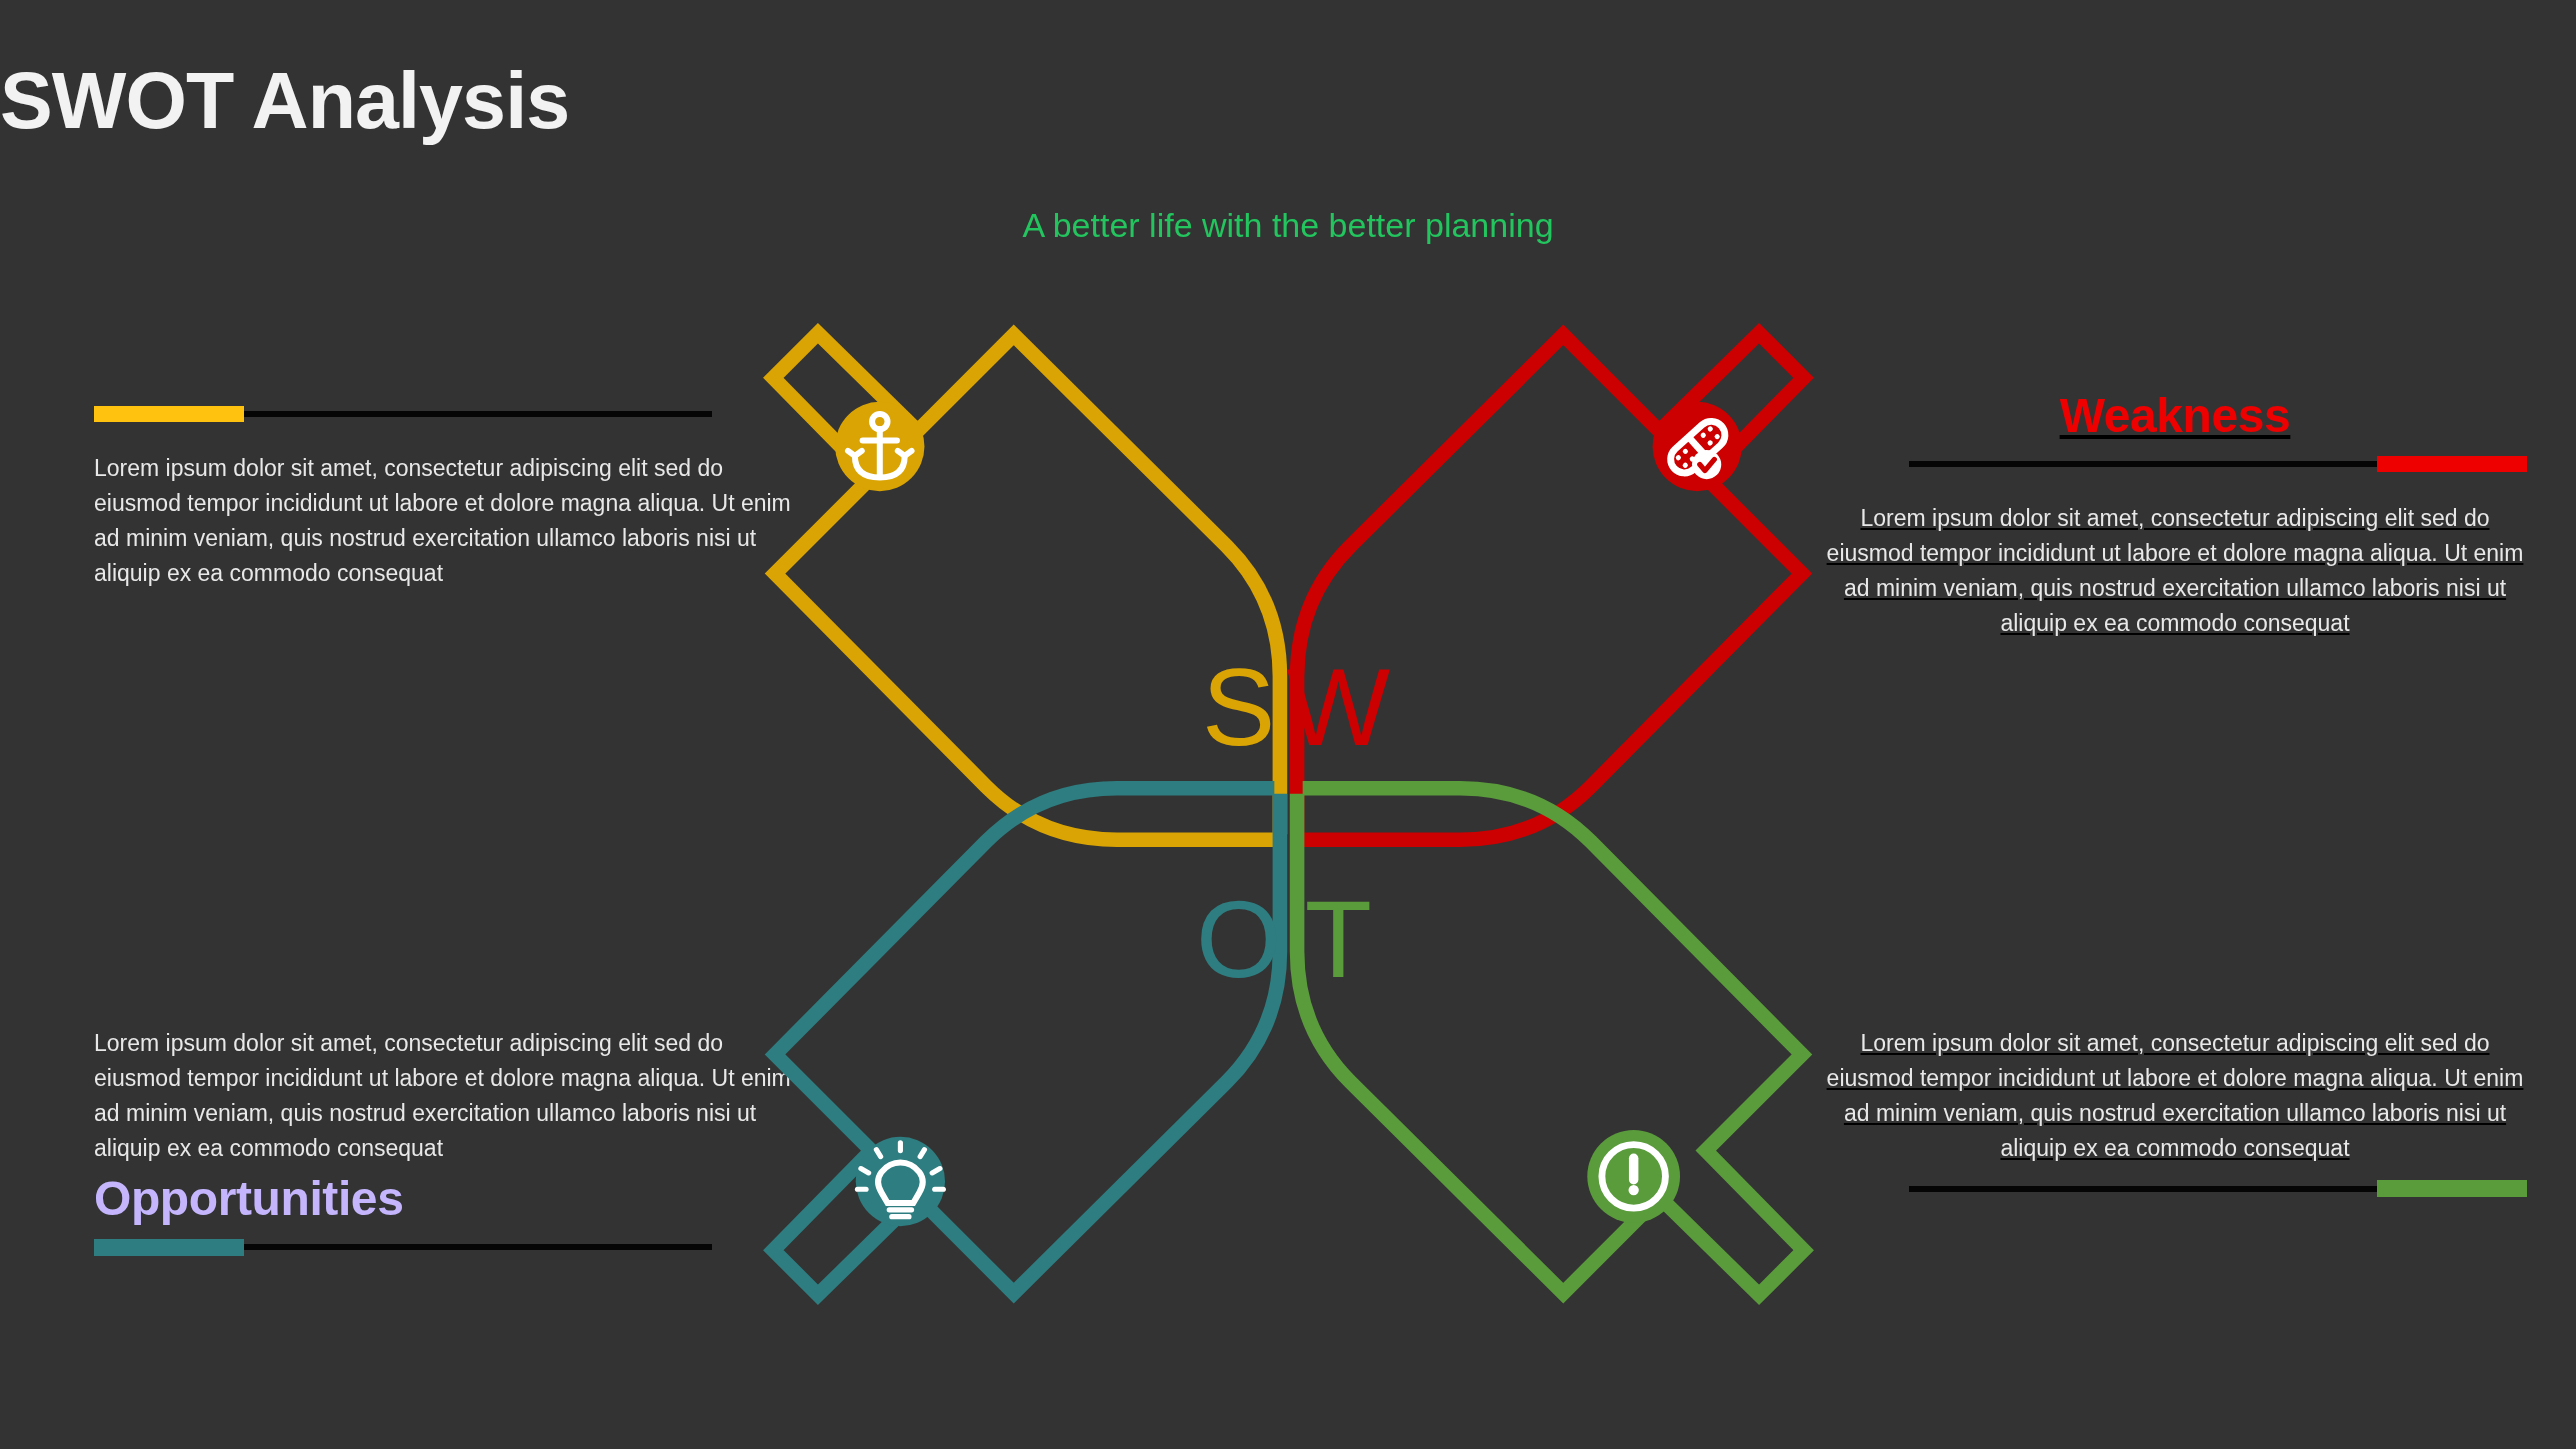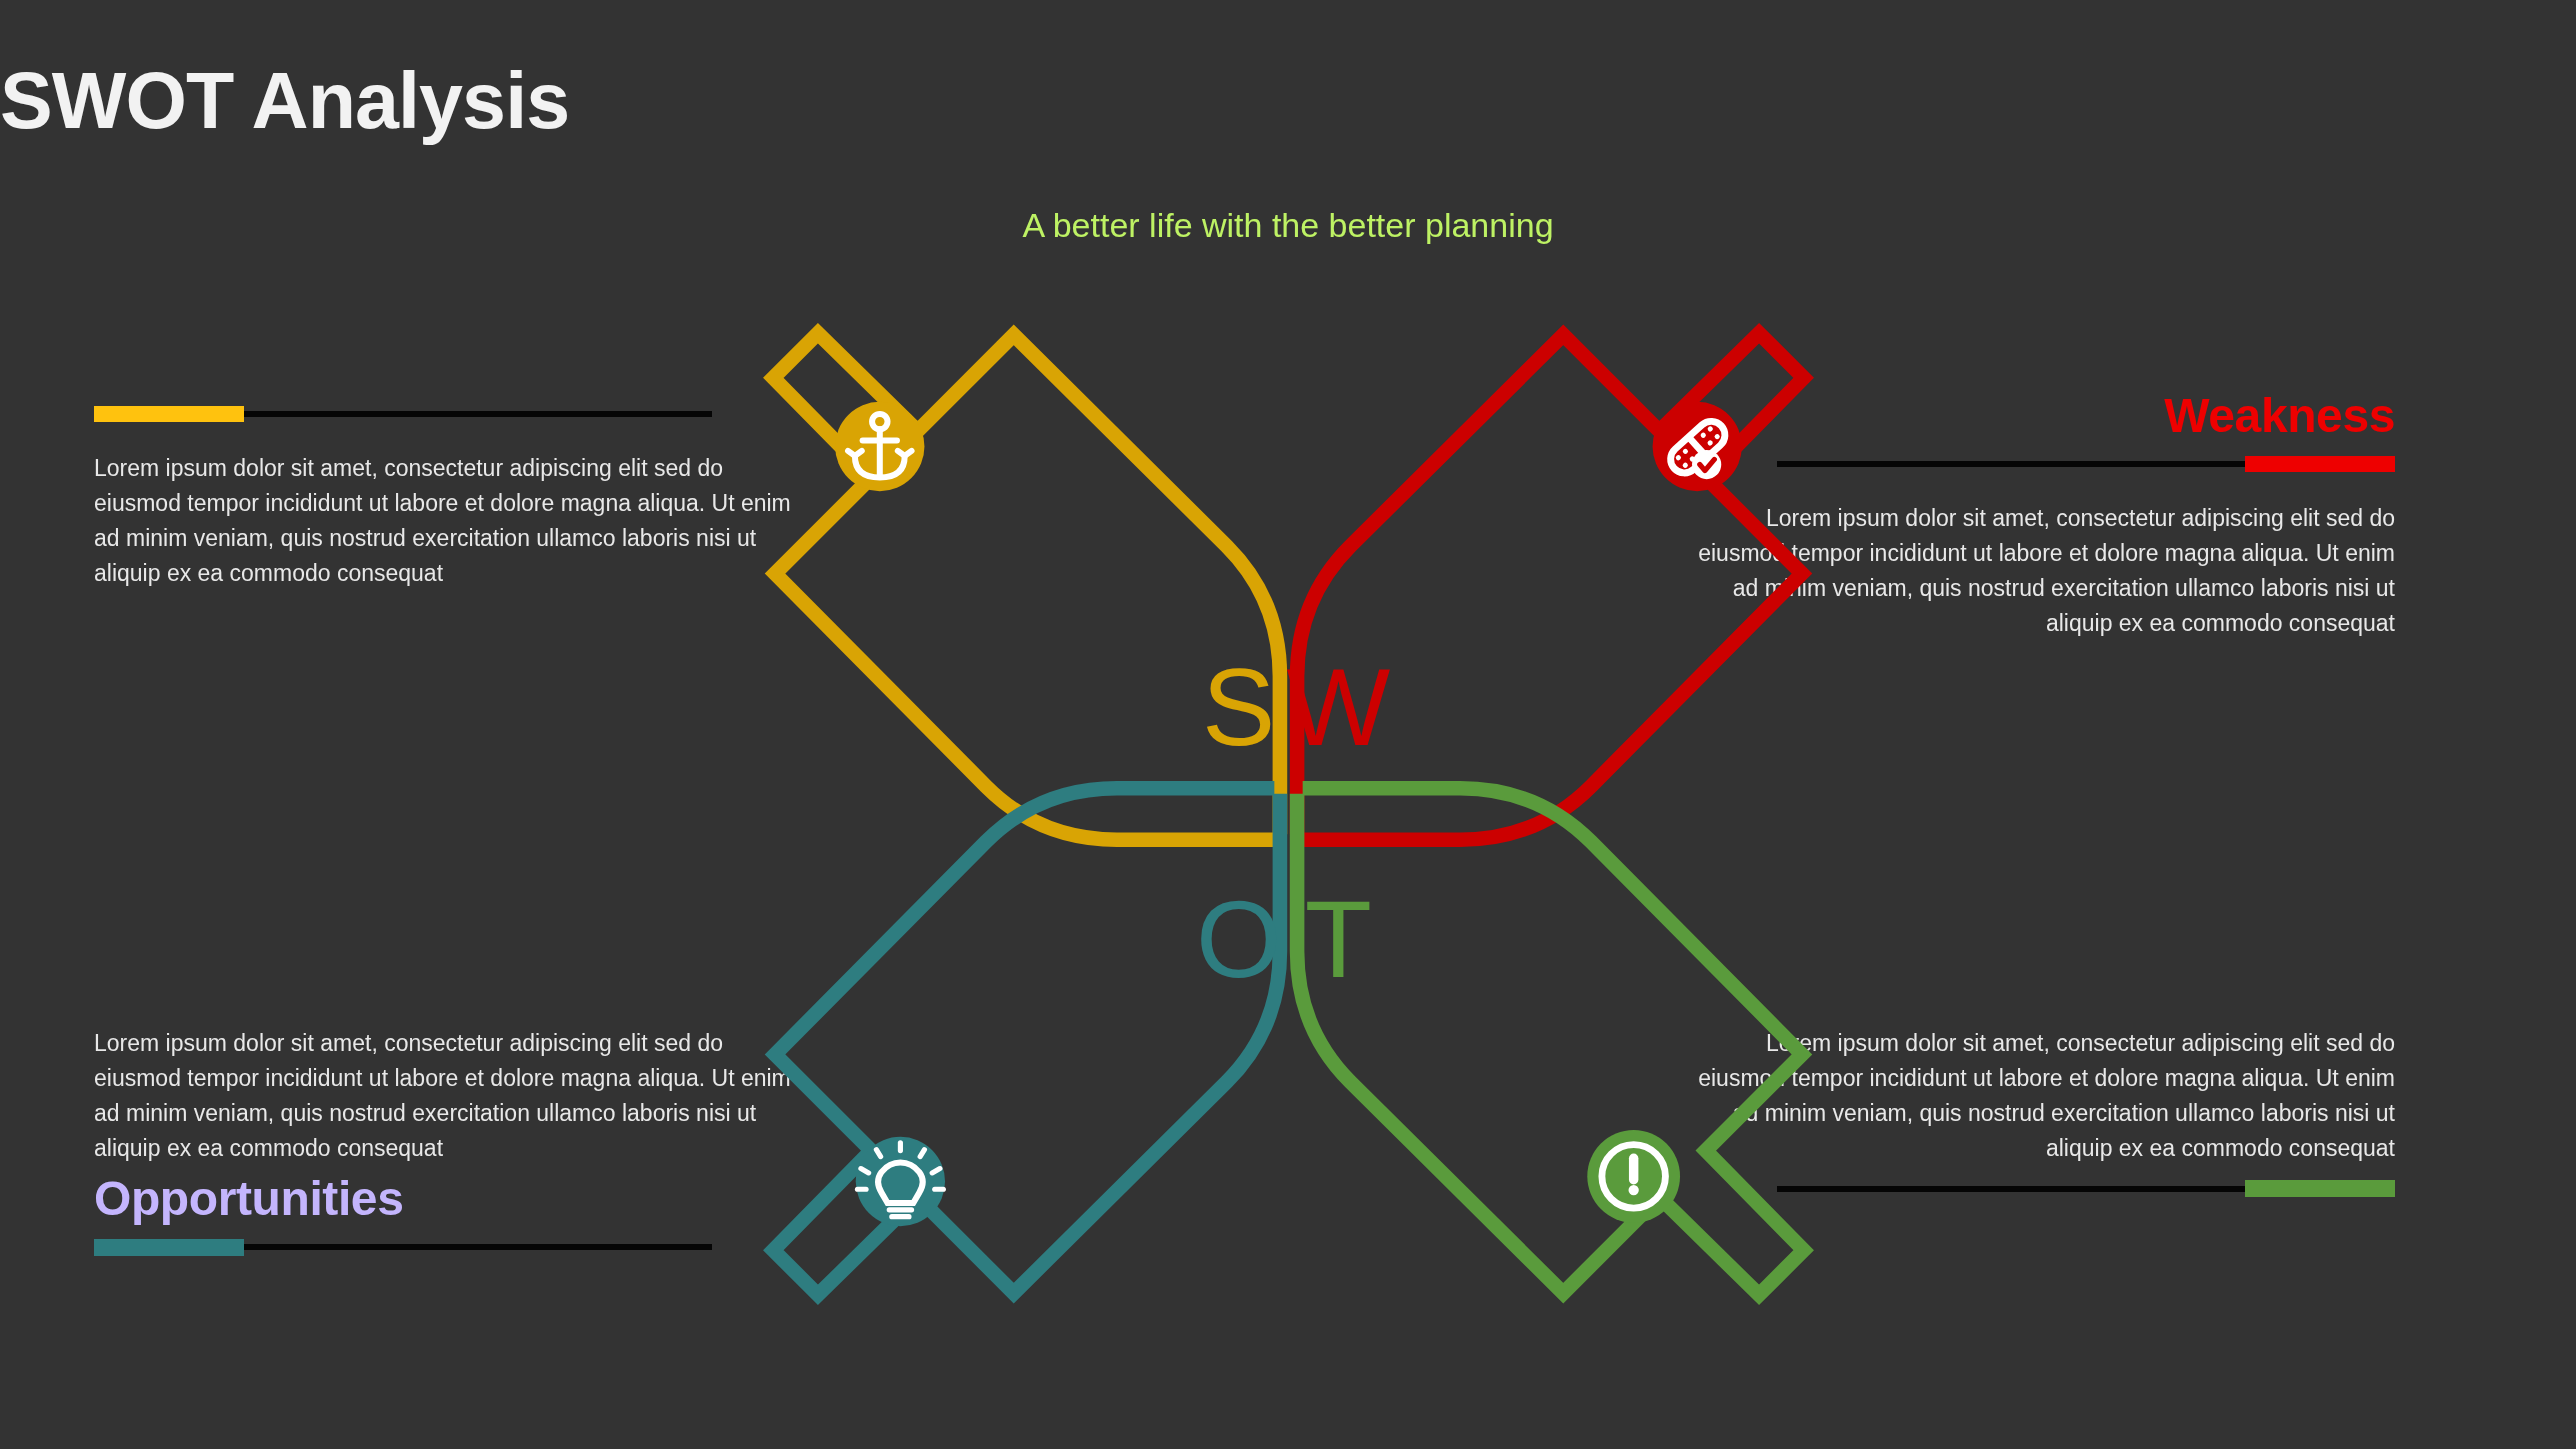--- a/index.html
+++ b/index.html
@@ -31,31 +31,31 @@
     letter-spacing: -0.9px;
     line-height: 1.05;
   }
   .subtitle {
     position: absolute;
     left: 0;
     top: 206px;
     width: 2576px;
     text-align: center;
     font-size: 34px;
-    color: #bef264;
+    color: #22c55e;
     font-weight: normal;
   }
 
   
   .quad {
     position: absolute;
     width: 704px;
   }
   .quad-left  { left: 94px;  text-align: left; }
-  .quad-right { left: 1691px; text-align: right; }
+  .quad-right { left: 1823px; text-align: center; text-decoration: underline; }
 
   .q-strengths     { top: 391px; }
   .q-weakness      { top: 391px; }
   .q-opportunities { top: 1026px; }
   .q-threats       { top: 1026px; }
 
   .q-head {
     font-size: 48px;
     font-weight: bold;
     line-height: 1.05;

